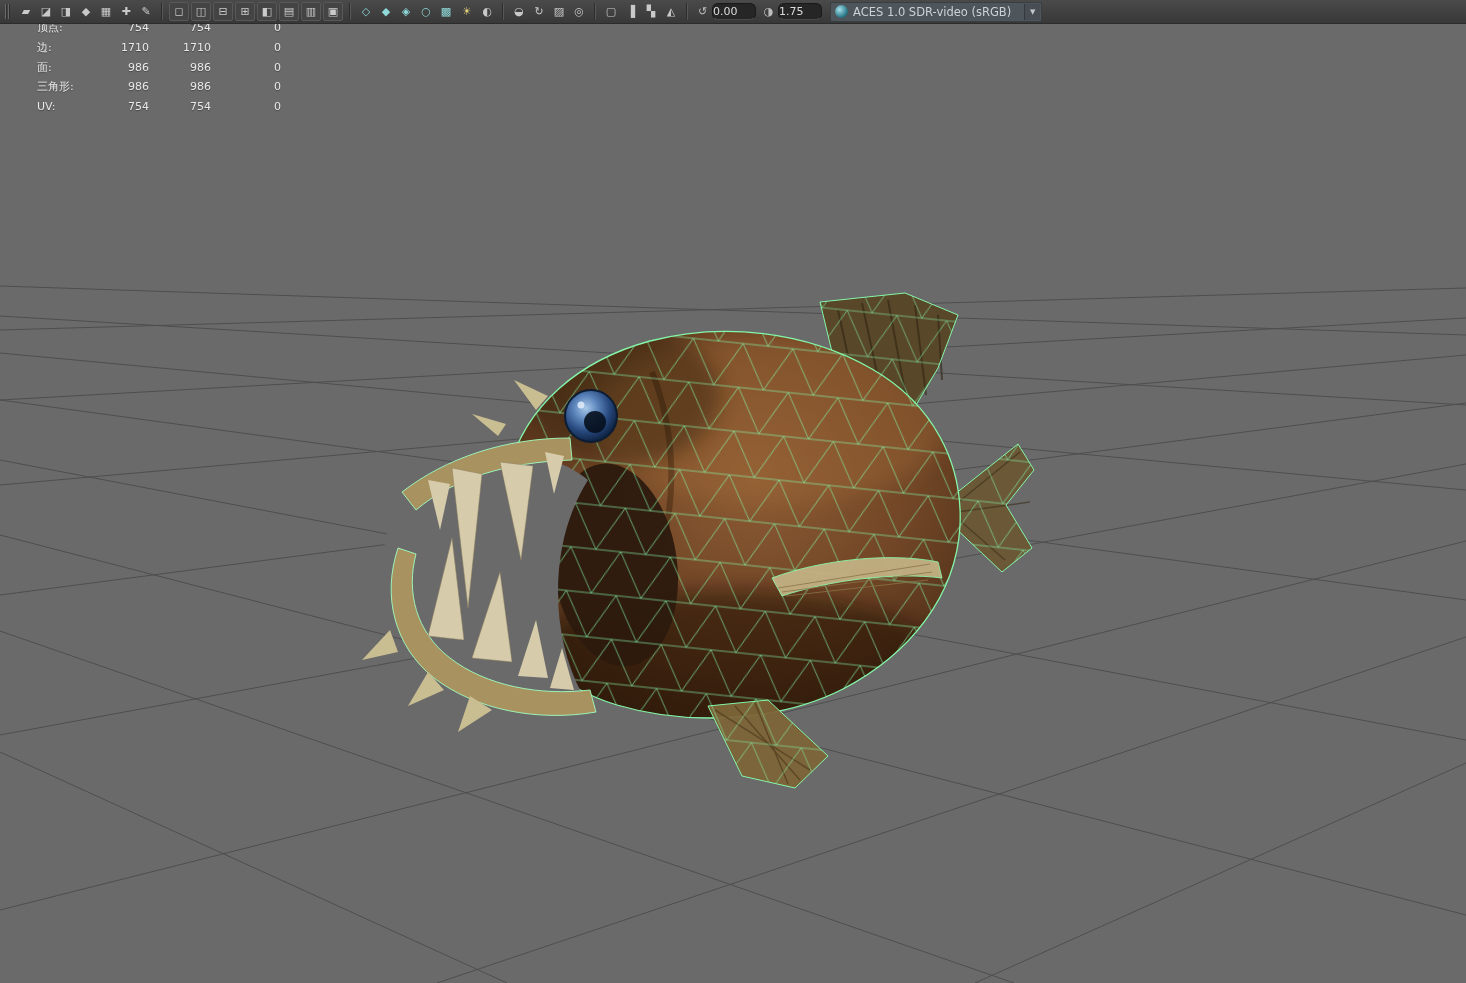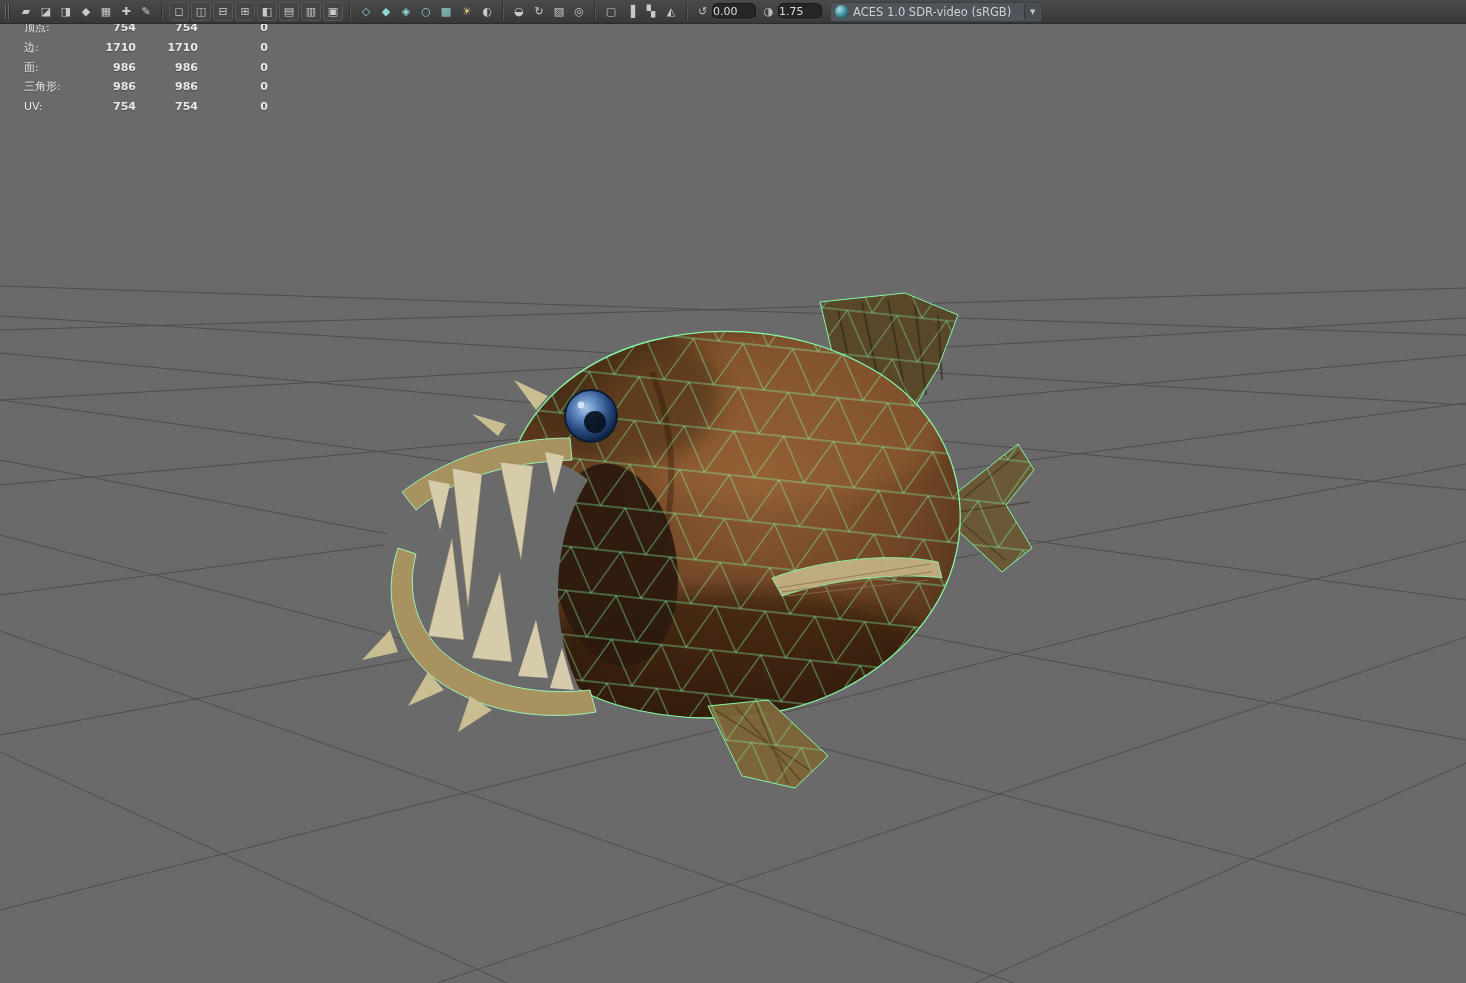--- a/index.html
+++ b/index.html
@@ -37,25 +37,25 @@
   .cm-label{color:#ccd2d6;font-size:11.5px;white-space:nowrap;padding-right:8px;}
   .cm-arrow{width:15px;height:16px;background:#474d52;border-left:1px solid #35393d;
     color:#c2c7cb;font-size:7px;display:flex;align-items:center;justify-content:center;}
   
   .viewport{position:absolute;top:24px;left:0;right:0;bottom:0;background:var(--viewport-bg,#6a6a6a);}
   svg.scene{position:absolute;left:0;top:0;}
   .grid line{stroke:var(--grid-line,#4d4d4d);stroke-width:1;}
   .wfline{stroke:var(--wireframe-green,#84f7a8);}
   .bgfill{fill:var(--viewport-bg,#6a6a6a);}
   
-  .hud{position:absolute;top:-6px;left:24px;z-index:3;
+  .hud{position:absolute;top:-6px;left:37px;z-index:3;
     display:grid;grid-template-columns:80px 32px 62px 70px;
     line-height:19.8px;font-size:11px;color:var(--hud-text,#e8e8e8);
     text-shadow:0 1px 1px rgba(0,0,0,.35);}
-  .hud .num{text-align:right;font-weight:bold;}
+  .hud .num{text-align:right;}
 </style>
 </head>
 <body>
 
 <div class="toolbar">
   <div class="grip"></div>
 
   <div class="tb-group g-camera">
     <span class="tb-icon">▰</span>
     <span class="tb-icon">◪</span>

